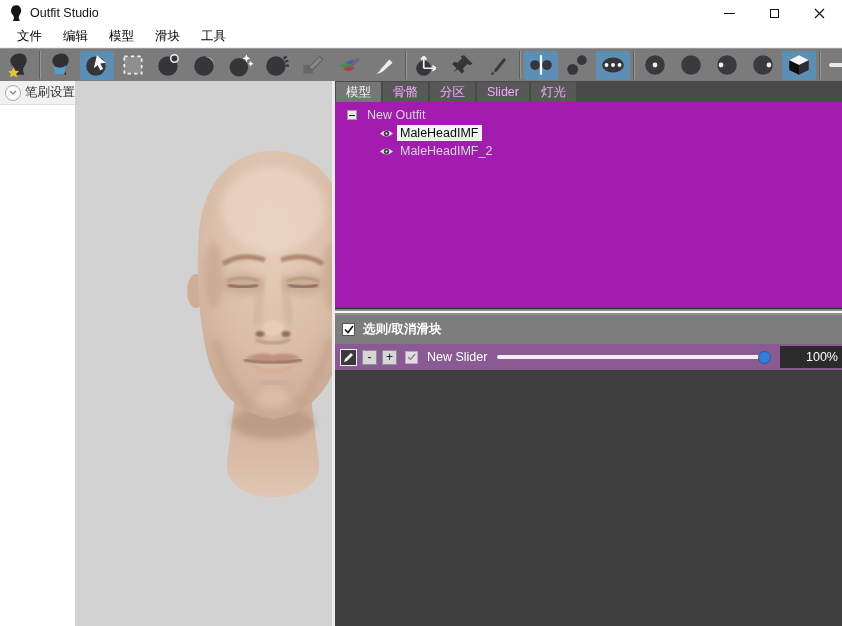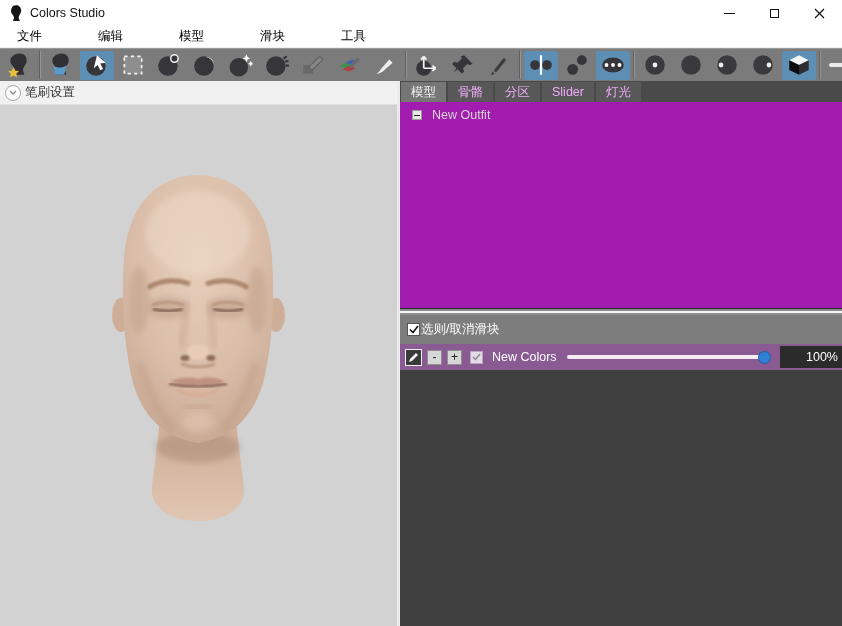--- a/index.html
+++ b/index.html
@@ -10,34 +10,34 @@
   
   .titlebar { height:26px; background:#fff; display:flex; align-items:center; padding-left:8px; }
   .app-logo { width:15px; height:16px; margin-right:7px; }
   .win-title { font-size:12.5px; color:#111; }
   .win-controls { margin-left:auto; display:flex; height:26px; }
   .win-btn { width:45px; height:26px; border:none; background:#fff; display:flex; align-items:center; justify-content:center; cursor:pointer; }
   .glyph-min { width:11px; height:1px; background:#111; display:block; }
   .glyph-max { width:9px; height:9px; border:1px solid #111; display:block; }
 
   
-  .menubar { height:22px; background:#fff; display:flex; align-items:center; padding-left:9px; border-bottom:1px solid #f0f0f0;gap:35px; }
+  .menubar { height:22px; background:#fff; display:flex; align-items:center; padding-left:9px; border-bottom:1px solid #f0f0f0; }
   .menu-item { font-size:12.5px; color:#000; padding:2px 8px; margin-right:5px; cursor:default; }
 
   
   .toolbar { height:33px; background:#7b7b7b; display:flex; align-items:center; padding:0 1px; border-top:1px solid #9a9a9a; }
   .tbtn { width:34px; height:29px; margin:0 1px; border-radius:2px; display:flex; align-items:center; justify-content:center; flex:0 0 auto; }
   .tbtn.active { background:#5d8fb5; }
   .tsep { width:2px; height:28px; margin:0 2px; background:linear-gradient(to right,#5f5f5f 50%,#969696 50%); flex:0 0 auto; }
   .fov-wrap { width:86px; height:29px; position:relative; display:flex; align-items:center; margin-left:6px; flex:0 0 auto; }
   .fov-track { width:100%; height:4px; background:#e9e9e9; border-radius:2px; }
 
   
   .main { display:flex; height:545px; }
-  .left-col { width:397px; display:flex; flex-direction:column; }
+  .left-col { width:332px; display:flex; }
   .v-splitter { width:3px; background:#ebebeb; }
   .right-col { flex:1; display:flex; flex-direction:column; background:#3f3f3f; }
 
   
   .brush-bar { height:24px; background:#f1f1f1; display:flex; align-items:center; padding-left:5px; border-bottom:1px solid #e0e0e0; }
   .chev-circle { width:16px; height:16px; border:1px solid #a8a8a8; border-radius:50%; display:flex; align-items:center; justify-content:center; margin-right:4px; background:#fbfbfb; }
   .brush-bar-label { font-size:12.5px; color:#333; }
   .viewport { flex:1; background:#d2d2d2; position:relative; overflow:hidden; }
 
   
@@ -53,21 +53,21 @@
   .expand-box i { display:block; width:6px; height:1px; background:#222; }
   .tree-child { padding-left:44px; }
   .eye-ico { margin-right:3px; display:flex; }
   .tree-label { padding:1px 3px; }
   .tree-label.selected { background:#f2f2f2; color:#0a0a0a; }
 
   
   .h-splitter { height:7px; background:linear-gradient(#8a8a8a 0 38%,#f7f7f7 38% 75%,#8f8f8f 75%); border-top:1px solid #2c2c2c; }
   .toggle-row { height:29px; background:#7d7d7d; display:flex; align-items:center; padding-left:7px; }
   .cb { width:13px; height:13px; background:#fff; border:1px solid #555; display:flex; align-items:center; justify-content:center; }
-  .toggle-row .label { font-size:12.5px; color:#fff; margin-left:1px; }
+  .toggle-row .label { font-size:12.5px; color:#fff; margin-left:8px;font-weight:bold; }
 
   .slider-row { height:26px; background:#8a5b93; display:flex; align-items:center; padding-left:5px; }
   .edit-btn { width:17px; height:17px; background:#3a3a3a; border:1px solid #f0f0f0; display:flex; align-items:center; justify-content:center; cursor:pointer; }
   .mini-btn { width:15px; height:15px; margin-left:5px; background:#d6d6d6; border:1px solid #8f8f8f; font-size:12px; line-height:12px; color:#222; display:flex; align-items:center; justify-content:center; cursor:pointer; }
   .slider-cb { width:13px; height:13px; margin-left:8px; background:rgba(255,255,255,.78); border:1px solid #b9a6bd; display:flex; align-items:center; justify-content:center; }
   .slider-name { font-size:12.5px; color:#fff; margin-left:9px; white-space:nowrap; }
   .strack-wrap { flex:1; position:relative; height:14px; margin:0 12px 0 10px; display:flex; align-items:center; }
   .strack { width:100%; height:4px; background:#f3ecf3; border-radius:2px; }
   .shandle { position:absolute; right:-3px; top:1px; width:13px; height:13px; border-radius:50%; background:#2f7fd6; border:1px solid #1b5ea8; }
   .sval { width:62px; height:22px; background:#2b2b2b; color:#fff; font-size:12.5px; display:flex; align-items:center; justify-content:flex-end; padding-right:4px; }
@@ -78,21 +78,21 @@
 <body>
 
 <div class="app">
 
   <div class="titlebar">
     <span class="app-logo">
       <svg width="15" height="16" viewBox="0 0 15 16">
           <path d="M5 1c5-2 9 1 8 6-1 3-3 4-2 7l1 2H5l1-3c0-3-3-4-3-7 0-2 1-4 2-5z" fill="#151515"></path>
         </svg>
     </span>
-    <span class="win-title">Colors Studio</span>
+    <span class="win-title">Outfit Studio</span>
     <div class="win-controls">
       <button class="win-btn">
           <span class="glyph-min"></span>
         </button>
       <button class="win-btn">
           <span class="glyph-max"></span>
         </button>
       <button class="win-btn">
         <svg width="11" height="11" viewBox="0 0 11 11">
             <path d="M1 1l9 9M10 1l-9 9" stroke="#111" stroke-width="1.2"></path>
@@ -348,20 +348,40 @@
         <div class="tab">灯光</div>
       </div>
 
       <div class="tree">
         <div class="tree-row tree-root">
           <span class="expand-box">
               <i></i>
             </span>
           <span class="tree-label">New Outfit</span>
         </div>
+        <div class="tree-row tree-child">
+          <span class="eye-ico">
+            <svg width="15" height="11" viewBox="0 0 15 11">
+                <path d="M1 5.5 Q7.5 -0.5 14 5.5 Q7.5 11.5 1 5.5 Z" fill="#e2e2e2"></path>
+                <circle cx="7.5" cy="5.5" r="2.7" fill="#3f3f3f"></circle>
+                <circle cx="7.5" cy="5.5" r="1.1" fill="#e2e2e2"></circle>
+              </svg>
+          </span>
+          <span class="tree-label selected">MaleHeadIMF</span>
+        </div>
+        <div class="tree-row tree-child">
+          <span class="eye-ico">
+            <svg width="15" height="11" viewBox="0 0 15 11">
+                <path d="M1 5.5 Q7.5 -0.5 14 5.5 Q7.5 11.5 1 5.5 Z" fill="#e2e2e2"></path>
+                <circle cx="7.5" cy="5.5" r="2.7" fill="#3f3f3f"></circle>
+                <circle cx="7.5" cy="5.5" r="1.1" fill="#e2e2e2"></circle>
+              </svg>
+          </span>
+          <span class="tree-label">MaleHeadIMF_2</span>
+        </div>
       </div>
 
       <div class="h-splitter"></div>
 
       <div class="toggle-row">
         <span class="cb">
           <svg width="10" height="9" viewBox="0 0 10 9">
               <path d="M1 4.5l3 3L9 1" stroke="#111" stroke-width="1.6" fill="none"></path>
             </svg>
         </span>
@@ -374,21 +394,21 @@
               <path d="M1 10l1-3 6-6 2 2-6 6z" fill="#f0f0f0"></path>
             </svg>
         </span>
         <span class="mini-btn">-</span>
         <span class="mini-btn">+</span>
         <span class="slider-cb">
           <svg width="9" height="8" viewBox="0 0 9 8">
               <path d="M1 4l2.5 2.5L8 1" stroke="#8a8a8a" stroke-width="1.5" fill="none"></path>
             </svg>
         </span>
-        <span class="slider-name">New Colors</span>
+        <span class="slider-name">New Slider</span>
         <span class="strack-wrap">
           <span class="strack"></span>
           <span class="shandle"></span>
         </span>
         <span class="sval">100%</span>
       </div>
 
       <div class="slider-rest"></div>
     </div>
   </div>

